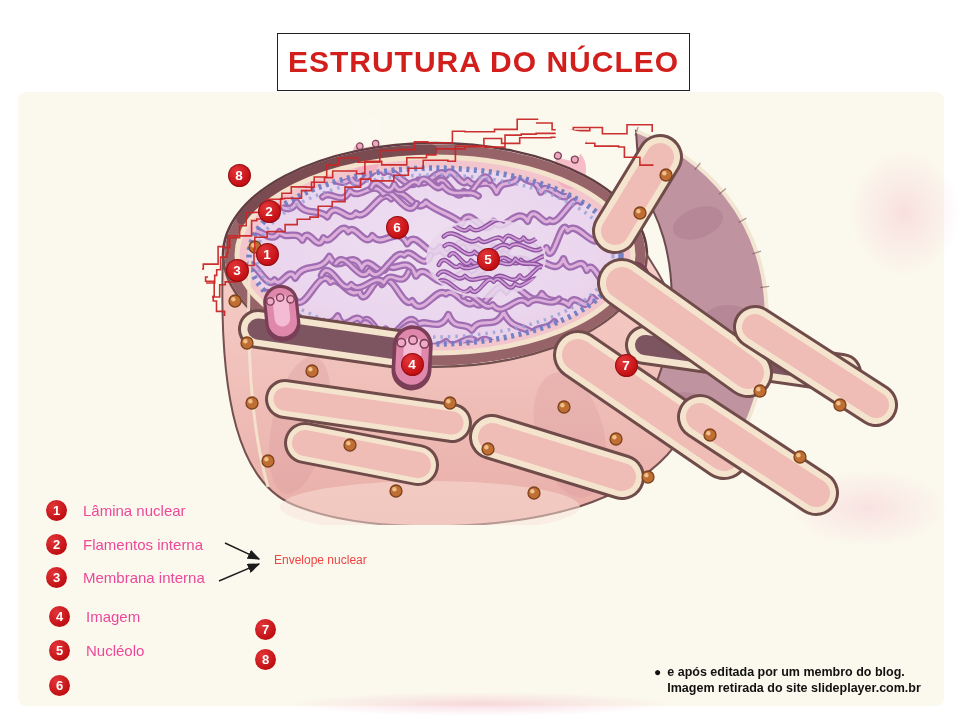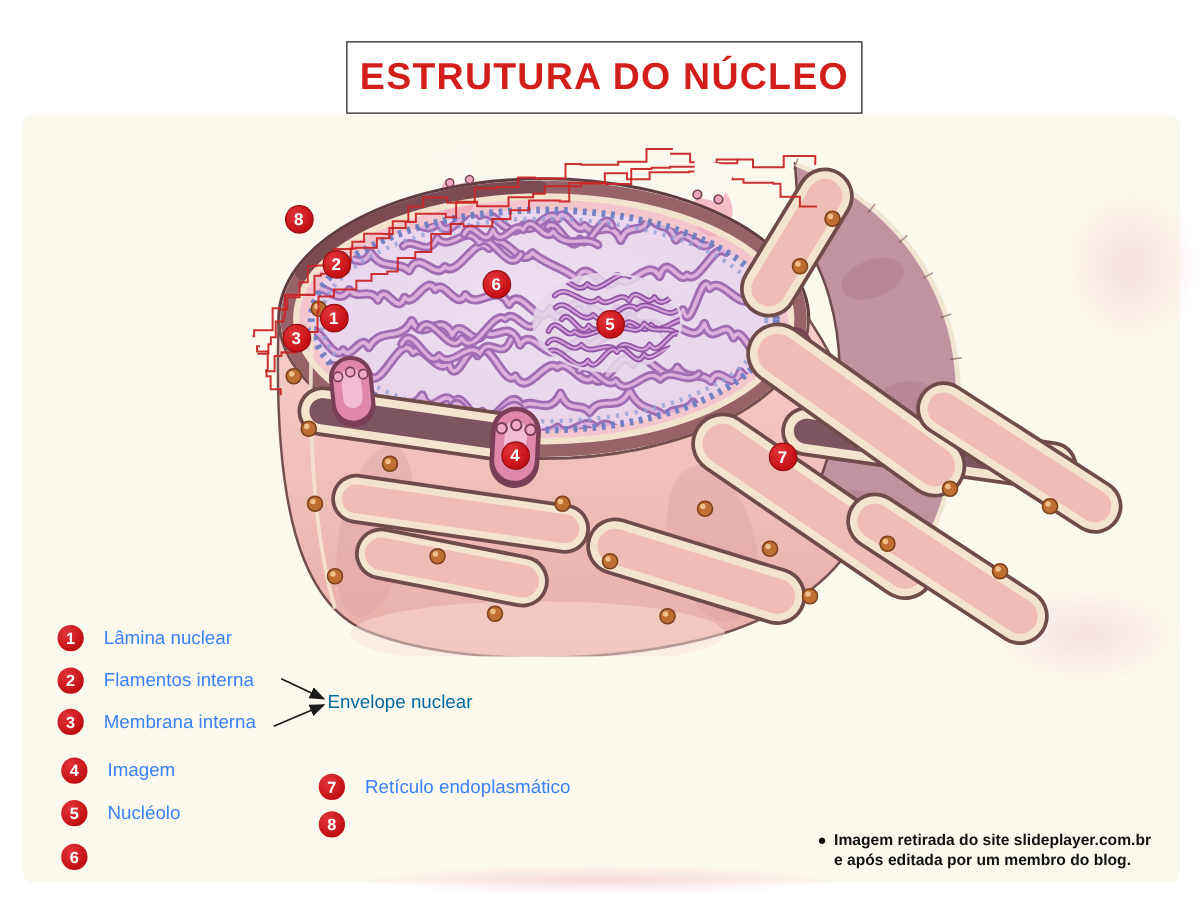--- a/index.html
+++ b/index.html
@@ -20,22 +20,22 @@
   .marker{position:absolute;width:23px;height:23px;border-radius:50%;box-sizing:border-box;
           background:radial-gradient(circle at 35% 30%,#e3363a,#c40f14 72%);
           border:1px solid rgba(122,8,10,.65);color:#fff;font-weight:bold;font-size:13.5px;
           display:flex;align-items:center;justify-content:center;}
 
   .lrow{position:absolute;display:flex;align-items:center;height:21px;}
   .lnum{width:21px;height:21px;border-radius:50%;flex:0 0 21px;
         background:radial-gradient(circle at 35% 30%,#e23539,#c00f13 72%);
         color:#fff;font-weight:bold;font-size:13px;display:flex;align-items:center;justify-content:center;
         margin-right:16px;}
-  .llabel{font-size:15px;color:#3b82f6;white-space:nowrap;}
-  .env-label{position:absolute;left:262px;top:553px;font-size:15px;color:#0369a1;white-space:nowrap;}
+  .llabel{font-size:15px;color:#ec4899;white-space:nowrap;}
+  .env-label{position:absolute;left:274px;top:553px;font-size:12px;color:#ef4444;white-space:nowrap;}
   .legend-arrows{position:absolute;left:213px;top:537px;width:70px;height:50px;}
 
   .credit{position:absolute;left:654px;top:664px;display:flex;font-weight:bold;font-size:12.5px;color:#111;}
   .credit-bullet{font-size:12px;margin-right:6px;line-height:16px;}
   .credit-text div{line-height:16px;white-space:nowrap;}
 
   
   .fo{stroke:#6f4b49;fill:none;stroke-linecap:round;}
   .fc{stroke:#f4e4ce;fill:none;stroke-linecap:round;}
   .fp{stroke:#f0bcb6;fill:none;stroke-linecap:round;}
@@ -330,37 +330,36 @@
   </div>
   <div class="lrow" style="left:49px;top:640px">
     <span class="lnum">5</span>
     <span class="llabel">Nucléolo</span>
   </div>
   <div class="lrow" style="left:49px;top:675px">
     <span class="lnum">6</span>
   </div>
   <div class="lrow" style="left:255px;top:619px">
     <span class="lnum">7</span>
-    <span class="llabel">Retículo endoplasmático</span>
   </div>
   <div class="lrow" style="left:255px;top:649px">
     <span class="lnum">8</span>
   </div>
 
   <svg class="legend-arrows" viewBox="0 0 70 50">
     <defs>
       <marker id="ah" markerWidth="9" markerHeight="7" refX="8" refY="3.5" orient="auto">
         <path d="M0,0 L9,3.5 L0,7 Z" fill="#1c1c1c"></path>
       </marker>
     </defs>
     <line x1="12" y1="6" x2="46" y2="22" stroke="#1c1c1c" stroke-width="1.4" marker-end="url(#ah)"></line>
     <line x1="6" y1="44" x2="46" y2="27" stroke="#1c1c1c" stroke-width="1.4" marker-end="url(#ah)"></line>
   </svg>
   <div class="env-label">Envelope nuclear</div>
 
   <div class="credit">
     <span class="credit-bullet">●</span>
     <div class="credit-text">
+      <div>e após editada por um membro do blog.</div>
       <div>Imagem retirada do site slideplayer.com.br</div>
-      <div>e após editada por um membro do blog.</div>
     </div>
   </div>
 </div>
 
 </body></html>

